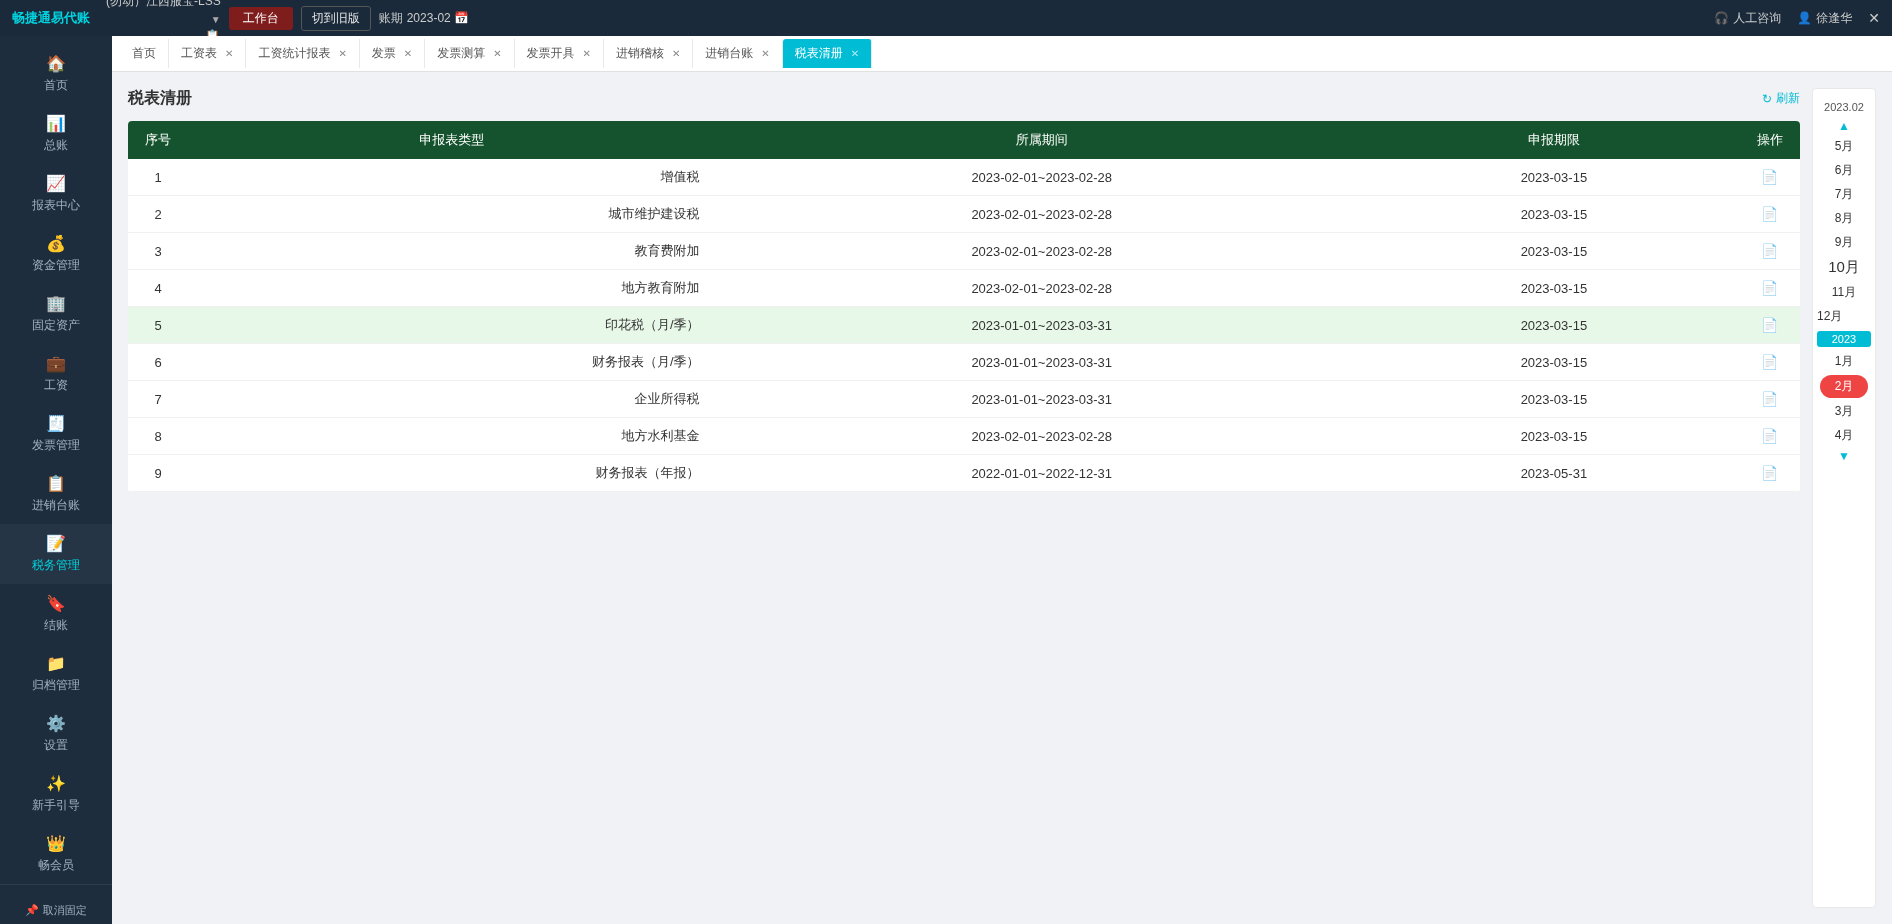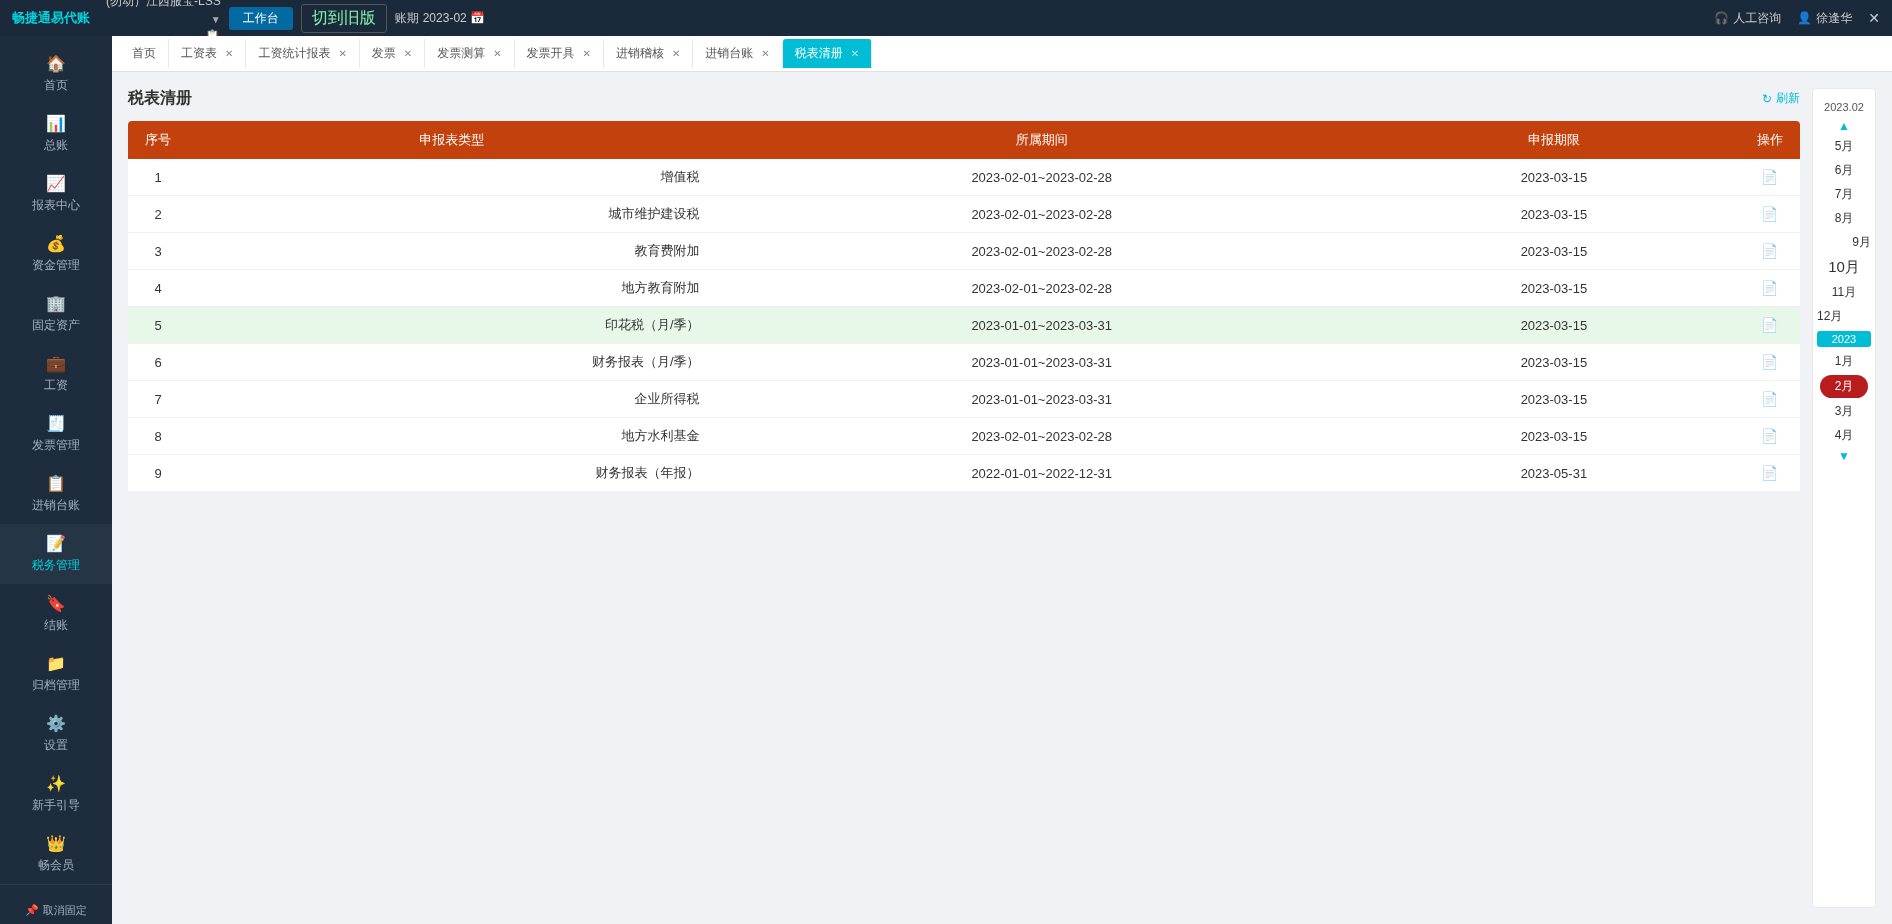--- a/index.html
+++ b/index.html
@@ -2,22 +2,22 @@
 <html><head>
   <meta charset="utf-8">
   <style>
     * { box-sizing: border-box; margin: 0; padding: 0; }
     body { font-family: 'Microsoft YaHei', Arial, sans-serif; font-size: 13px; background: #f0f2f5; display: flex; flex-direction: column; height: 100vh; overflow: hidden; }
 
     
     .top-bar { height: 36px; background: #1a2a3a; display: flex; align-items: center; padding: 0 12px; gap: 8px; flex-shrink: 0; }
     .top-bar-logo { color: #00d4e0; font-size: 13px; font-weight: bold; margin-right: 8px; }
     .top-bar-company { color: #ccc; font-size: 12px; display: flex; align-items: flex-end; gap: 4px; flex-direction: column; }
-    .top-bar-btn { background: #0369a1; color: white; border: none; padding: 3px 14px; border-radius: 3px; cursor: pointer; font-size: 12px; }
-    .top-bar-btn-outline { background: transparent; color: #86efac; border: 1px solid #555; padding: 3px 10px; border-radius: 3px; cursor: pointer; font-size: 16px; }
+    .top-bar-btn { background: #7f1d1d; color: white; border: none; padding: 3px 14px; border-radius: 3px; cursor: pointer; font-size: 12px; }
+    .top-bar-btn-outline { background: transparent; color: #e5e5e5; border: 1px solid #555; padding: 3px 10px; border-radius: 3px; cursor: pointer; font-size: 12px; }
     .top-bar-period { color: #ccc; font-size: 12px; display: flex; align-items: center; gap: 4px; }
     .top-bar-right { margin-left: auto; display: flex; align-items: center; gap: 16px; color: #ccc; font-size: 12px; }
     .top-bar-right span { cursor: pointer; display: flex; align-items: center; gap: 4px; }
 
     
     .main-layout { display: flex; flex: 1; overflow: hidden; }
 
     
     .sidebar { width: 112px; background: #1e2d3d; display: flex; flex-direction: column; padding-top: 8px; flex-shrink: 0; }
     .sidebar-item { display: flex; flex-direction: column; align-items: center; padding: 10px 0; cursor: pointer; color: #a0b0c0; font-size: 12px; gap: 4px; position: relative; }
@@ -41,21 +41,21 @@
     
     .main-panel { flex: 1; display: flex; flex-direction: column; }
 
     
     .page-header { display: flex; align-items: center; justify-content: space-between; margin-bottom: 12px; }
     .page-title { font-size: 16px; font-weight: bold; color: #333; }
     .refresh-btn { display: flex; align-items: center; gap: 4px; color: #00bcd4; font-size: 12px; cursor: pointer; }
 
     
     .data-table { width: 100%; border-collapse: collapse; background: #fff; border-radius: 4px; overflow: hidden; }
-    .data-table thead tr { background: #c2410c; color: #fff; font-family: Liberation Serif, serif; }
+    .data-table thead tr { background: #14532d; color: #fff; font-family: Liberation Serif, serif; }
     .data-table thead th { padding: 10px 16px; text-align: center; font-size: 13px; font-weight: normal; white-space: nowrap; }
     .data-table tbody tr { border-bottom: 1px solid #f0f0f0; }
     .data-table tbody tr.highlighted { background: #e8f8e8; }
     .data-table tbody td { padding: 9px 16px; text-align: center; font-size: 13px; color: #333; }
     .data-table tbody td:nth-child(2) { text-align: right; }
     .action-icon { color: #aaa; cursor: pointer; font-size: 14px; }
 
     
     .year-month-panel { width: 64px; background: #fff; border-radius: 4px; display: flex; flex-direction: column; align-items: center; padding: 8px 0; border: 1px solid #e8e8e8; flex-shrink: 0; overflow: hidden; }
     .nav-arrow { color: #00bcd4; font-size: 16px; cursor: pointer; padding: 2px 0; }
@@ -288,27 +288,27 @@
       </div>
 
       <div class="year-month-panel">
         <div style="font-size:11px; color:#555; padding:4px 0; font-weight:normal;">2023.02</div>
         <div class="nav-arrow" style="font-size:12px; color:#00bcd4; cursor:pointer;">▲</div>
         <div class="year-month-inner" id="month-list">
             <div style="font-size: 12px; padding: 3px 0px; text-align: center; cursor: pointer; color: rgb(51, 51, 51); width: 100%;">5月</div>
             <div style="font-size: 12px; padding: 3px 0px; text-align: center; cursor: pointer; color: rgb(51, 51, 51); width: 100%;">6月</div>
             <div style="font-size: 12px; padding: 3px 0px; text-align: center; cursor: pointer; color: rgb(51, 51, 51); width: 100%;">7月</div>
             <div style="font-size: 12px; padding: 3px 0px; text-align: center; cursor: pointer; color: rgb(51, 51, 51); width: 100%;">8月</div>
-            <div style="font-size: 12px; padding: 3px 0px; text-align: right; cursor: pointer; color: rgb(51, 51, 51); width: 100%;">9月</div>
+            <div style="font-size: 12px; padding: 3px 0px; text-align: center; cursor: pointer; color: rgb(51, 51, 51); width: 100%;">9月</div>
             <div style="font-size: 15px; padding: 3px 0px; text-align: center; cursor: pointer; color: rgb(51, 51, 51); width: 100%;">10月</div>
             <div style="font-size: 12px; padding: 3px 0px; text-align: center; cursor: pointer; color: rgb(51, 51, 51); width: 100%;">11月</div>
             <div style="font-size: 12px; padding: 3px 0px; cursor: pointer; color: rgb(51, 51, 51); width: 100%;">12月</div>
             <div style="background: rgb(0, 188, 212); color: rgb(255, 255, 255); border-radius: 3px; font-size: 11px; padding: 2px 6px; margin: 2px 0px; text-align: center; cursor: pointer; width: 100%;">2023</div>
             <div style="font-size: 12px; padding: 3px 0px; text-align: center; cursor: pointer; color: rgb(51, 51, 51); width: 100%;">1月</div>
-            <div style="background: #b91c1c; color: rgb(255, 255, 255); border-radius: 12px; font-size: 12px; padding: 3px 0px; text-align: center; cursor: pointer; width: 90%; margin: 1px auto;">2月</div>
+            <div style="background: #ef4444; color: rgb(255, 255, 255); border-radius: 12px; font-size: 12px; padding: 3px 0px; text-align: center; cursor: pointer; width: 90%; margin: 1px auto;">2月</div>
             <div style="font-size: 12px; padding: 3px 0px; text-align: center; cursor: pointer; color: rgb(51, 51, 51); width: 100%;">3月</div>
             <div style="font-size: 12px; padding: 3px 0px; text-align: center; cursor: pointer; color: rgb(51, 51, 51); width: 100%;">4月</div>
           </div>
         <div class="nav-arrow" style="font-size:12px; color:#00bcd4; cursor:pointer;">▼</div>
       </div>
 
     </div>
   </div>
 </div>
 

